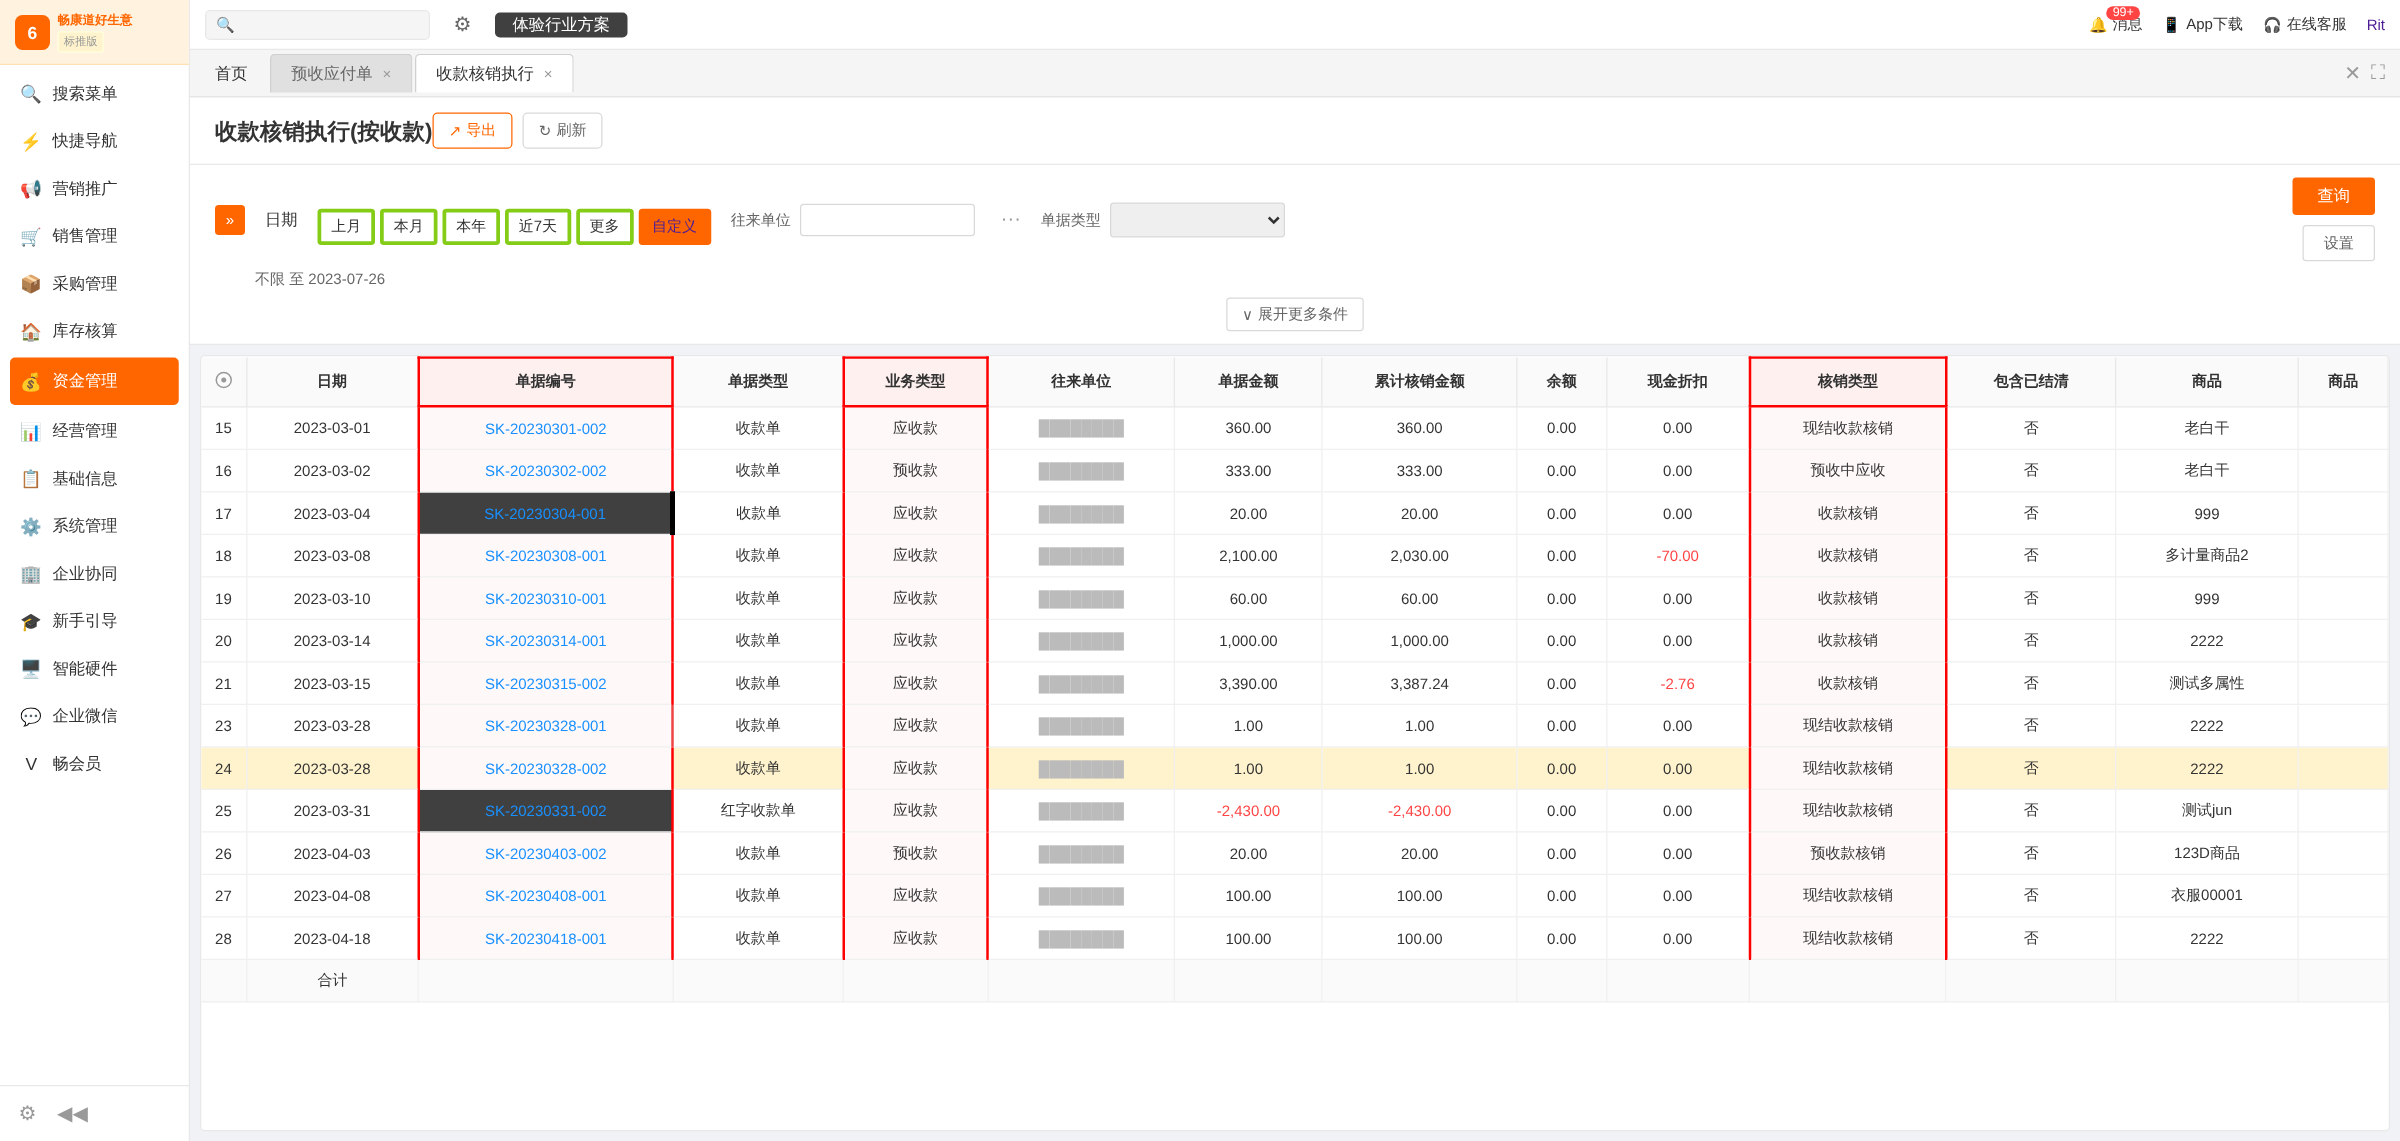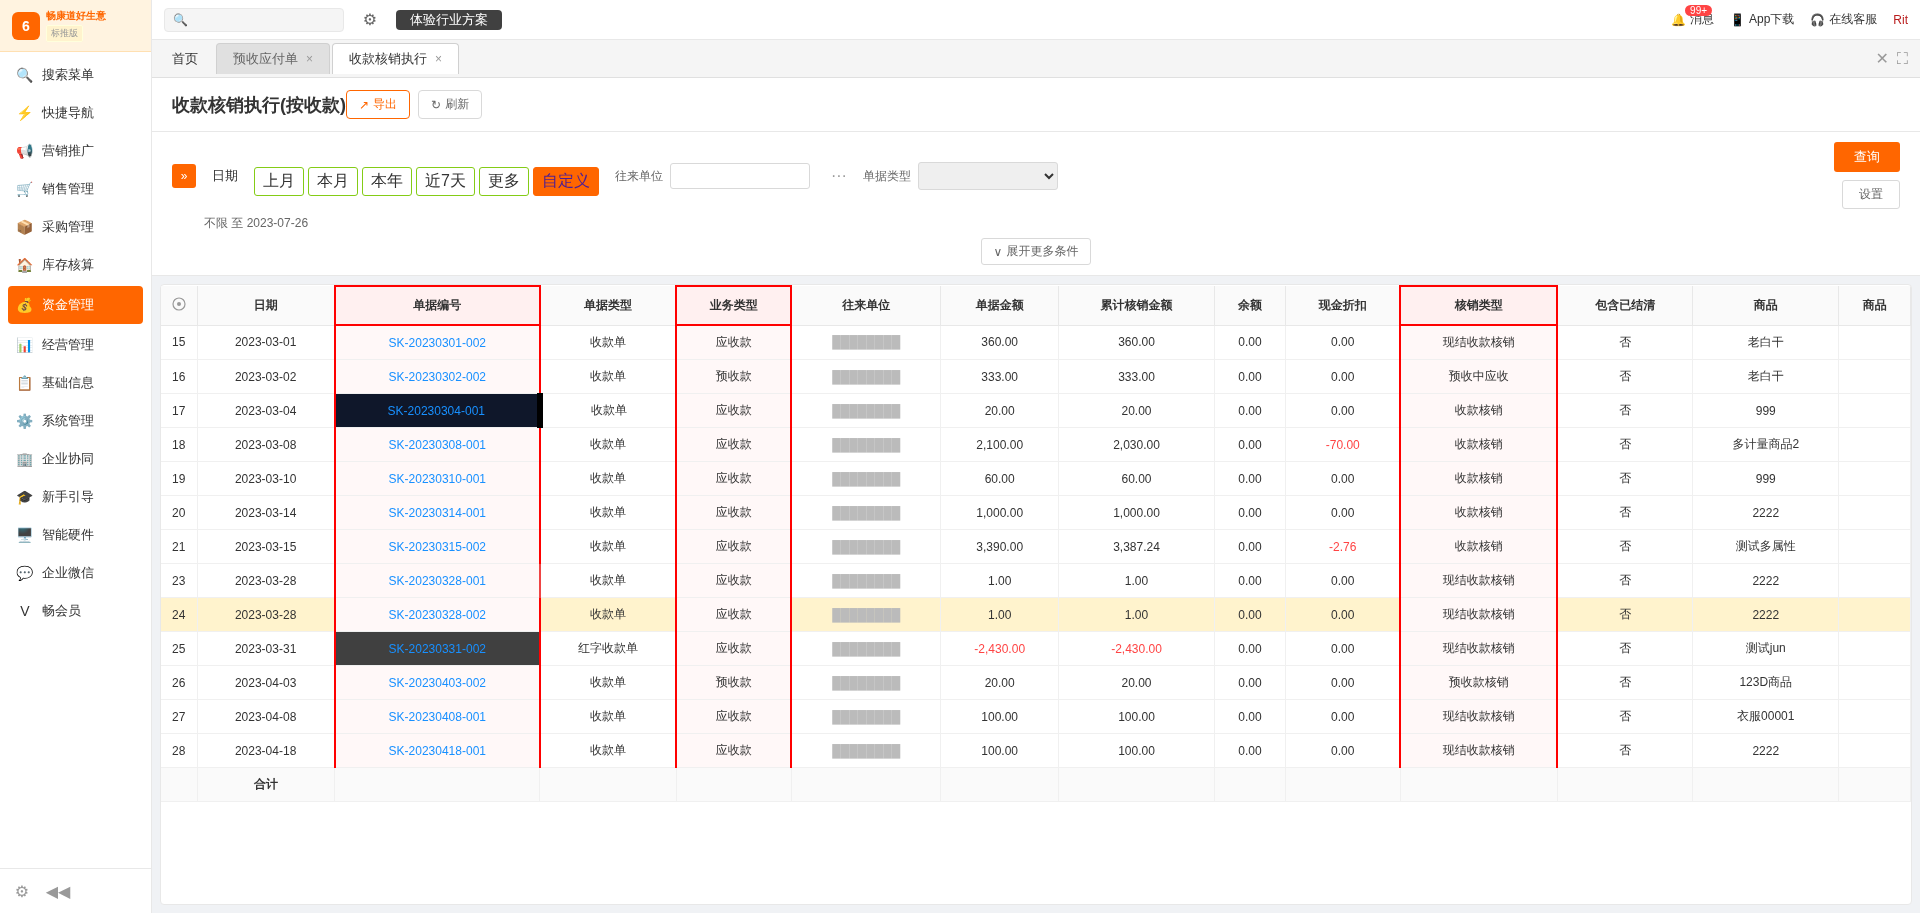--- a/index.html
+++ b/index.html
@@ -23,21 +23,21 @@
     
     .topbar { height: 40px; background: #fff; border-bottom: 1px solid #e8e8e8; display: flex; align-items: center; padding: 0 12px; gap: 12px; flex-shrink: 0; }
     .topbar-search { flex: 0 0 180px; background: #f5f5f5; border: 1px solid #e8e8e8; border-radius: 4px; padding: 4px 8px; color: #bbb; font-size: 12px; display: flex; align-items: center; gap: 4px; }
     .topbar-gear { width: 28px; height: 28px; display: flex; align-items: center; justify-content: center; cursor: pointer; color: #666; font-size: 16px; }
     .topbar-solution { background: #404040; color: #fff; border: none; border-radius: 4px; padding: 1px 14px; font-size: 13px; cursor: pointer; }
     .topbar-right { margin-left: auto; display: flex; align-items: center; gap: 16px; }
     .topbar-msg { display: flex; align-items: center; gap: 4px; cursor: pointer; color: #333; font-size: 12px; position: relative; }
     .topbar-badge { background: #ff4444; color: #fff; border-radius: 10px; padding: 0 5px; font-size: 10px; position: absolute; top: -6px; left: 14px; min-width: 18px; text-align: center; }
     .topbar-app { display: flex; align-items: center; gap: 4px; cursor: pointer; color: #333; font-size: 12px; }
     .topbar-service { display: flex; align-items: center; gap: 4px; cursor: pointer; color: #333; font-size: 12px; }
-    .topbar-user { color: #b91c1c; font-size: 12px; }
+    .topbar-user { color: #4c1d95; font-size: 12px; }
 
     
     .tabs { height: 38px; background: #f5f5f5; border-bottom: 1px solid #e0e0e0; display: flex; align-items: center; flex-shrink: 0; padding: 0 4px; }
     .tab { display: flex; align-items: center; gap: 6px; padding: 6px 16px; border-radius: 4px 4px 0 0; cursor: pointer; font-size: 13px; color: #666; background: #e0e0e0; margin-right: 2px; border: 1px solid #d0d0d0; border-bottom: none; }
     .tab.active { background: #fff; color: #333; border-color: #d0d0d0; }
     .tab.home { background: transparent; border: none; color: #333; }
     .tab-close { color: #999; font-size: 12px; cursor: pointer; margin-left: 2px; }
     .tabs-right { margin-left: auto; display: flex; align-items: center; gap: 8px; padding-right: 8px; }
     .tabs-action { color: #999; cursor: pointer; font-size: 16px; }
 
@@ -48,40 +48,40 @@
     .page-header-actions { display: flex; gap: 8px; }
     .btn-export { display: flex; align-items: center; gap: 4px; padding: 5px 12px; border: 1px solid #ff6600; border-radius: 4px; color: #ff6600; cursor: pointer; font-size: 12px; background: #fff; }
     .btn-refresh { display: flex; align-items: center; gap: 4px; padding: 5px 12px; border: 1px solid #d9d9d9; border-radius: 4px; color: #666; cursor: pointer; font-size: 12px; background: #fff; }
 
     
     .filter-area { background: #fff; padding: 10px 20px; border-bottom: 1px solid #e8e8e8; flex-shrink: 0; }
     .filter-row { display: flex; align-items: center; gap: 16px; flex-wrap: wrap; }
     .filter-toggle { width: 24px; height: 24px; background: #ff6600; color: #fff; border-radius: 3px; display: flex; align-items: center; justify-content: center; cursor: pointer; font-size: 12px; flex-shrink: 0; }
     .filter-label { color: #333; font-size: 13px; white-space: nowrap; }
     .filter-date-btns { display: flex; gap: 4px; align-items: center; }
-    .filter-date-btn { padding: 3px 8px; border: 1px solid #84cc16; border-radius: 3px; font-size: 16px; cursor: pointer; color: #333; background: #fff; margin-top: 12px; }
+    .filter-date-btn { padding: 3px 8px; border: 3px solid #84cc16; border-radius: 3px; font-size: 12px; cursor: pointer; color: #333; background: #fff; margin-top: 12px; }
     .filter-date-btn.custom { background: #ff6600; color: #4c1d95; border-color: #ff6600; border-radius: 3px; }
     .filter-date-range { color: #666; font-size: 12px; margin-top: 4px; }
     .filter-input { border: 1px solid #d9d9d9; border-radius: 3px; padding: 5px 8px; font-size: 12px; color: #333; min-width: 120px; }
     .filter-ellipsis { color: #999; font-size: 16px; }
     .filter-select { border: 1px solid #d9d9d9; border-radius: 3px; padding: 5px 8px; font-size: 12px; color: #333; min-width: 140px; flex: 0 0 200px; }
     .btn-query { background: #ff6600; color: #fff; border: none; border-radius: 3px; padding: 6px 20px; font-size: 13px; cursor: pointer; }
     .btn-settings { background: #fff; color: #666; border: 1px solid #d9d9d9; border-radius: 3px; padding: 5px 16px; font-size: 12px; cursor: pointer; margin-top: 4px; }
     .expand-btn { display: flex; align-items: center; gap: 4px; color: #666; font-size: 12px; cursor: pointer; background: #fff; border: 1px solid #d9d9d9; border-radius: 3px; padding: 4px 12px; margin: 6px auto 0; }
 
     
     .table-container { flex: 1; overflow: auto; background: #fff; margin: 8px; border-radius: 4px; border: 1px solid #e8e8e8; }
     table { width: 100%; border-collapse: collapse; font-size: 12px; }
     thead tr { background: #fafafa; }
     th { padding: 10px 8px; text-align: center; color: #333; font-weight: 600; border-bottom: 1px solid #e8e8e8; border-right: 1px solid #e8e8e8; white-space: nowrap; font-size: 12px; }
     td { padding: 8px 8px; text-align: center; color: #333; border-bottom: 1px solid #f0f0f0; border-right: 1px solid #f0f0f0; white-space: nowrap; font-size: 12px; }
     .link { color: #1890ff; cursor: pointer; text-decoration: none; }
     .negative { color: #ff4444; }
     .highlighted-row td { background: #fff3cd; text-align: center; }
-    .total-row td { background: #fafafa; font-weight: bold; }
+    .total-row td { background: #fafafa; font-weight: normal; }
 
     
     .table-container::-webkit-scrollbar { height: 8px; width: 8px; }
     .table-container::-webkit-scrollbar-track { background: #f1f1f1; }
     .table-container::-webkit-scrollbar-thumb { background: #ccc; border-radius: 4px; }
 
     .filter-actions-right { display: flex; flex-direction: column; align-items: flex-end; gap: 4px; margin-left: auto; }
   </style>
 </head>
 <body>
@@ -317,21 +317,21 @@
               <td>0.00</td>
               <td>0.00</td>
               <td style="border-left: 2px solid red; border-right: 2px solid red; background: rgb(255, 248, 248);">预收中应收</td>
               <td>否</td>
               <td>老白干</td>
               <td></td>
             </tr>
             <tr>
               <td>17</td>
               <td>2023-03-04</td>
-              <td class="link" style="border-left: 2px solid red; border-right: 6px solid #000000; background: #0f172a;">SK-20230304-001</td>
+              <td class="link" style="border-left: 2px solid red; border-right: 4px solid #000000; background: #404040;">SK-20230304-001</td>
               <td>收款单</td>
               <td style="border-left: 2px solid red; border-right: 2px solid red; background: rgb(255, 248, 248);">应收款</td>
               <td class="partner-cell" style="color: rgb(187, 187, 187);">████████</td>
               <td>20.00</td>
               <td>20.00</td>
               <td>0.00</td>
               <td>0.00</td>
               <td style="border-left: 2px solid red; border-right: 2px solid red; background: rgb(255, 248, 248);">收款核销</td>
               <td>否</td>
               <td>999</td>

